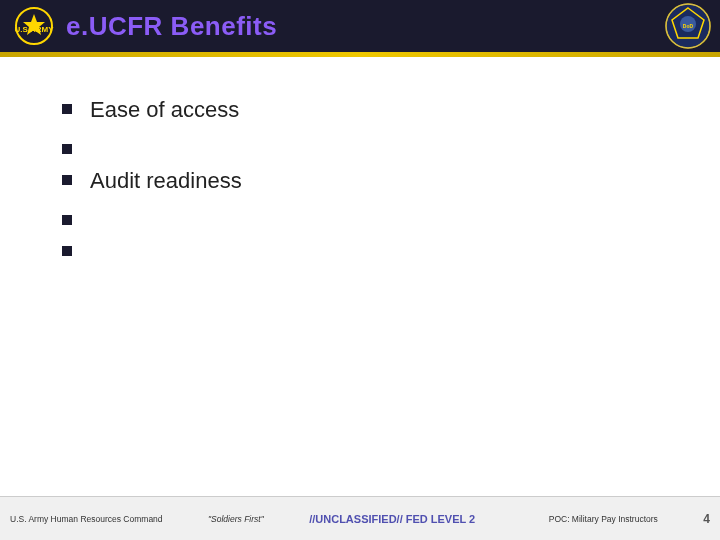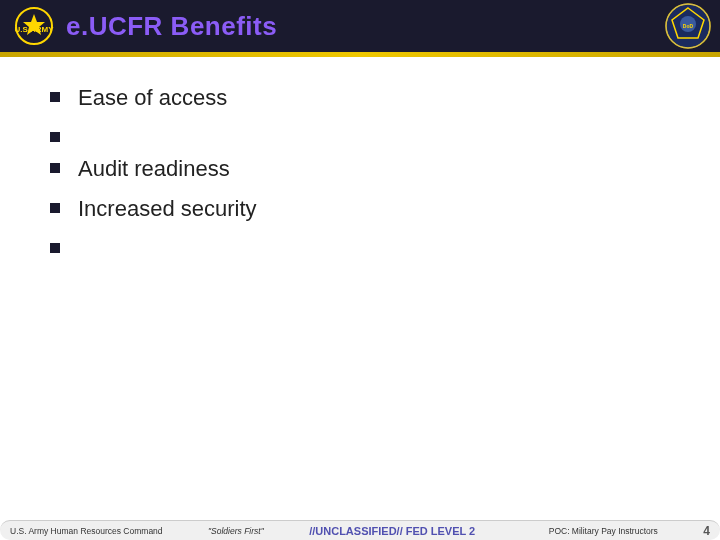--- a/index.html
+++ b/index.html
@@ -65,21 +65,21 @@
     
     .main-content {
       padding: 28px 50px 20px 50px;
       background: #fff;
       min-height: 440px;
     }
 
     .bullet-list {
       list-style: none;
       padding: 0;
-      margin: 0;
+      margin: 12px;
     }
 
     .bullet-list li {
       display: flex;
       align-items: flex-start;
       margin-bottom: 14px;
       font-size: 22px;
       color: #222;
     }
 
@@ -92,30 +92,29 @@
       margin-top: 7px;
       flex-shrink: 0;
     }
 
     
     .footer {
       position: absolute;
       bottom: 0;
       left: 0;
       right: 0;
-      height: 20px;
+      height: 44px;
       background: #f0f0f0;
       border-top: 1px solid #ccc;
       display: flex;
       align-items: center;
       justify-content: space-between;
       padding: 0 10px;
       font-size: 9px;
       color: #333;
-      border-radius: 11px;
     }
 
     .footer-left {
       font-size: 8.5px;
       color: #333;
     }
 
     .footer-center-left {
       font-size: 8.5px;
       color: #333;
@@ -188,21 +187,20 @@
     </li>
     <li>
       <span class="bullet-square"></span>
     </li>
     <li>
       <span class="bullet-square"></span>
       <span>Audit readiness</span>
     </li>
     <li>
       <span class="bullet-square"></span>
-      <span>Increased security</span>
     </li>
     <li>
       <span class="bullet-square"></span>
     </li>
   </ul>
 </div>
 
 <div class="footer">
   <span class="footer-left">U.S. Army Human Resources Command</span>
   <span class="footer-center-left">"Soldiers First"</span>

